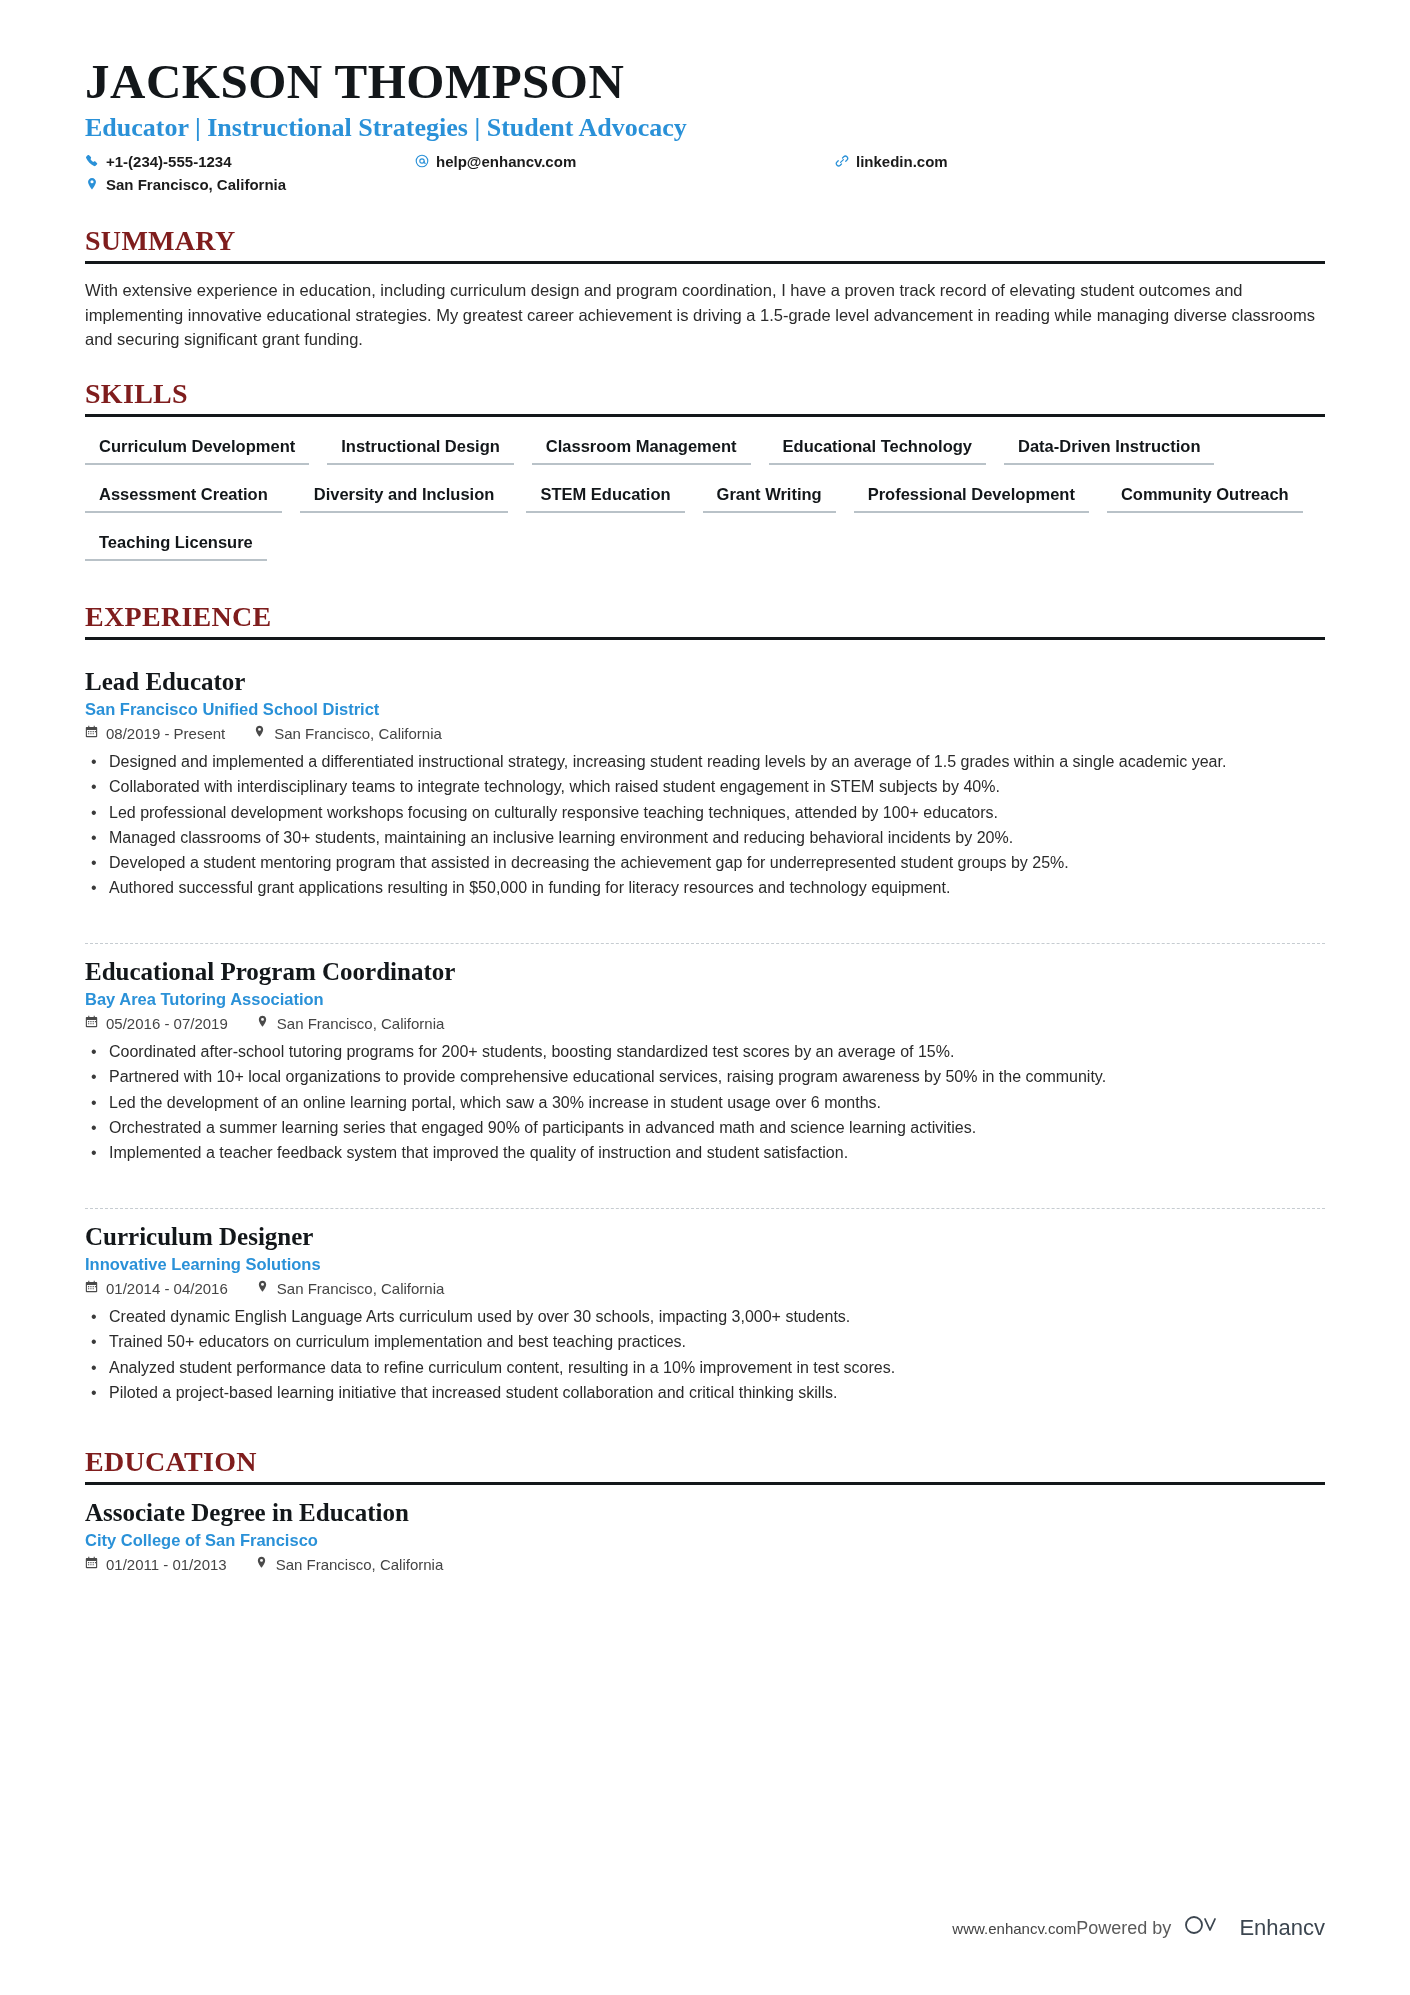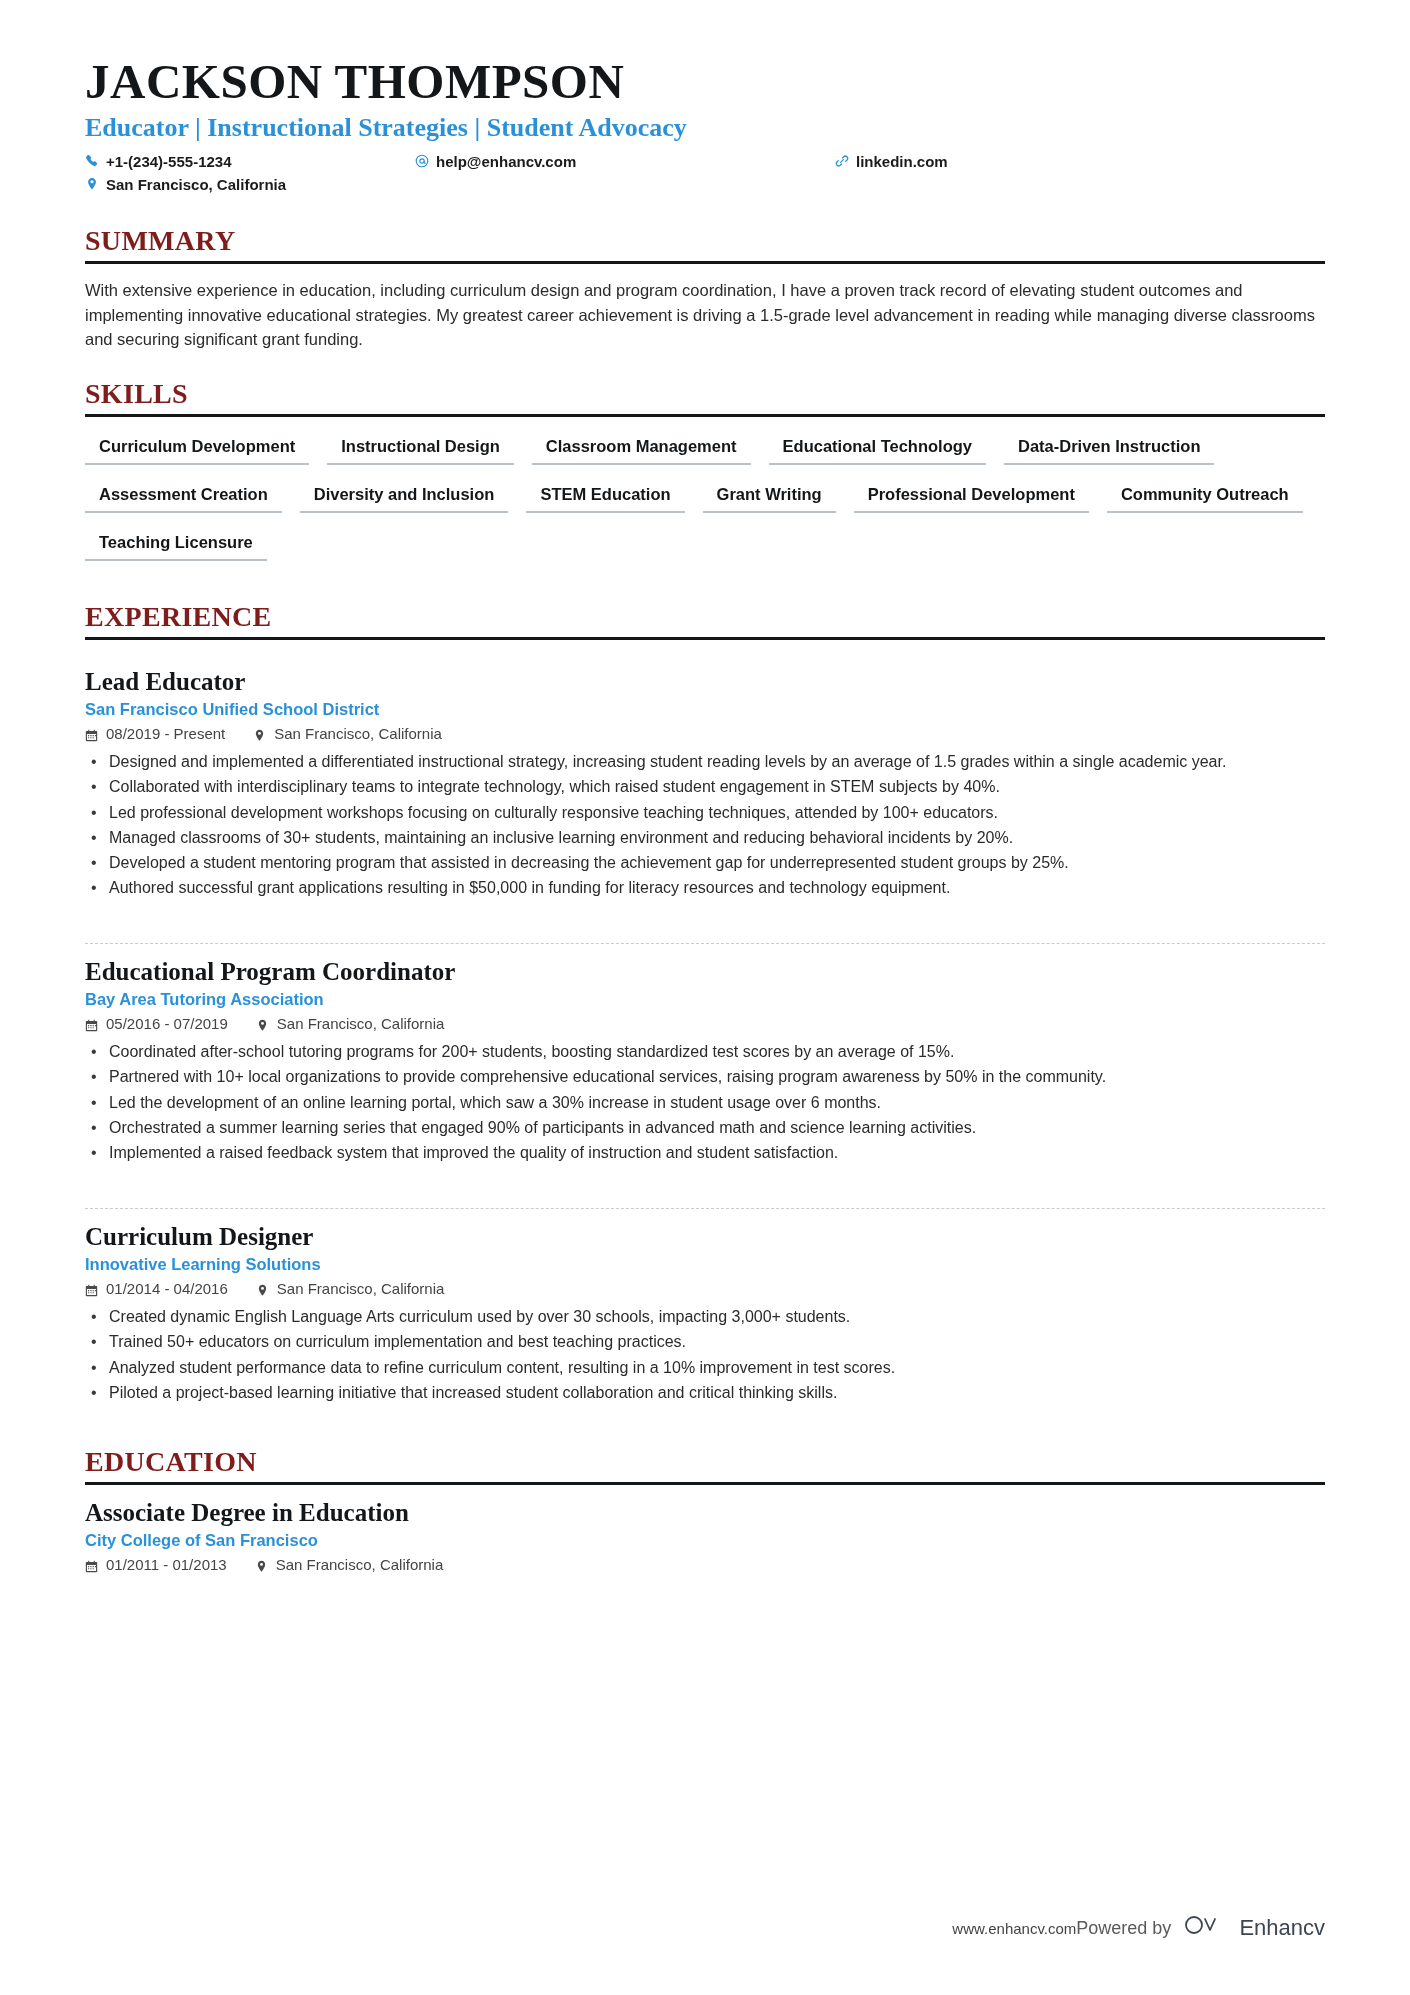--- a/index.html
+++ b/index.html
@@ -120,21 +120,21 @@
   }
   .job-meta {
     display: flex;
     align-items: center;
     font-size: 15px;
     color: #444;
     margin-bottom: 8px;
   }
   .job-meta .mi {
     display: inline-flex;
-    align-items: flex-end;
+    align-items: flex-start;
     margin-right: 28px;
   }
   .job-meta .mi:last-child { margin-right: 0; }
   .job-meta .ic {
     color: #4a4a4a;
     margin-right: 8px;
     display: inline-flex;
     align-items: center;
   }
   ul.bullets { list-style: none; margin: 0; padding: 0; }
@@ -311,21 +311,21 @@
               </svg>
           </span>
           <span>San Francisco, California</span>
         </span>
       </div>
       <ul class="bullets">
         <li>Coordinated after-school tutoring programs for 200+ students, boosting standardized test scores by an average of 15%.</li>
         <li>Partnered with 10+ local organizations to provide comprehensive educational services, raising program awareness by 50% in the community.</li>
         <li>Led the development of an online learning portal, which saw a 30% increase in student usage over 6 months.</li>
         <li>Orchestrated a summer learning series that engaged 90% of participants in advanced math and science learning activities.</li>
-        <li>Implemented a raised feedback system that improved the quality of instruction and student satisfaction.</li>
+        <li>Implemented a teacher feedback system that improved the quality of instruction and student satisfaction.</li>
       </ul>
     </div>
 
     <div class="job">
       <h3 class="job-title">Curriculum Designer</h3>
       <div class="job-company">Innovative Learning Solutions</div>
       <div class="job-meta">
         <span class="mi">
           <span class="ic">
             <svg width="13" height="13" viewBox="0 0 16 16" fill="currentColor">

